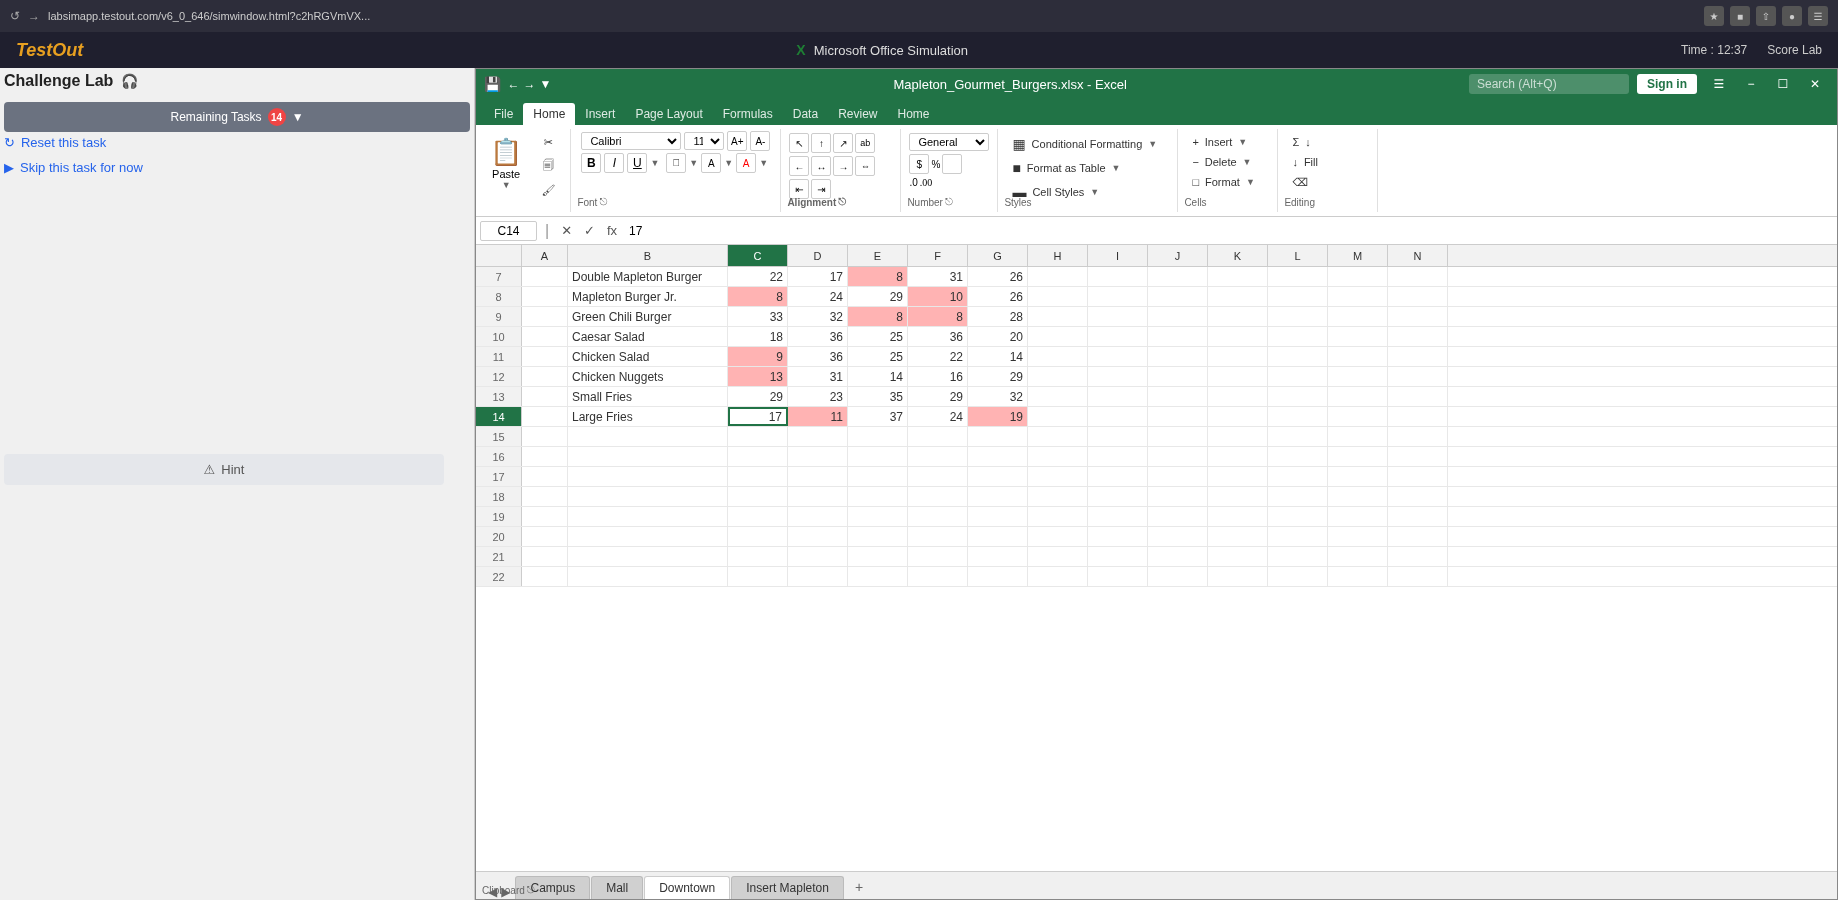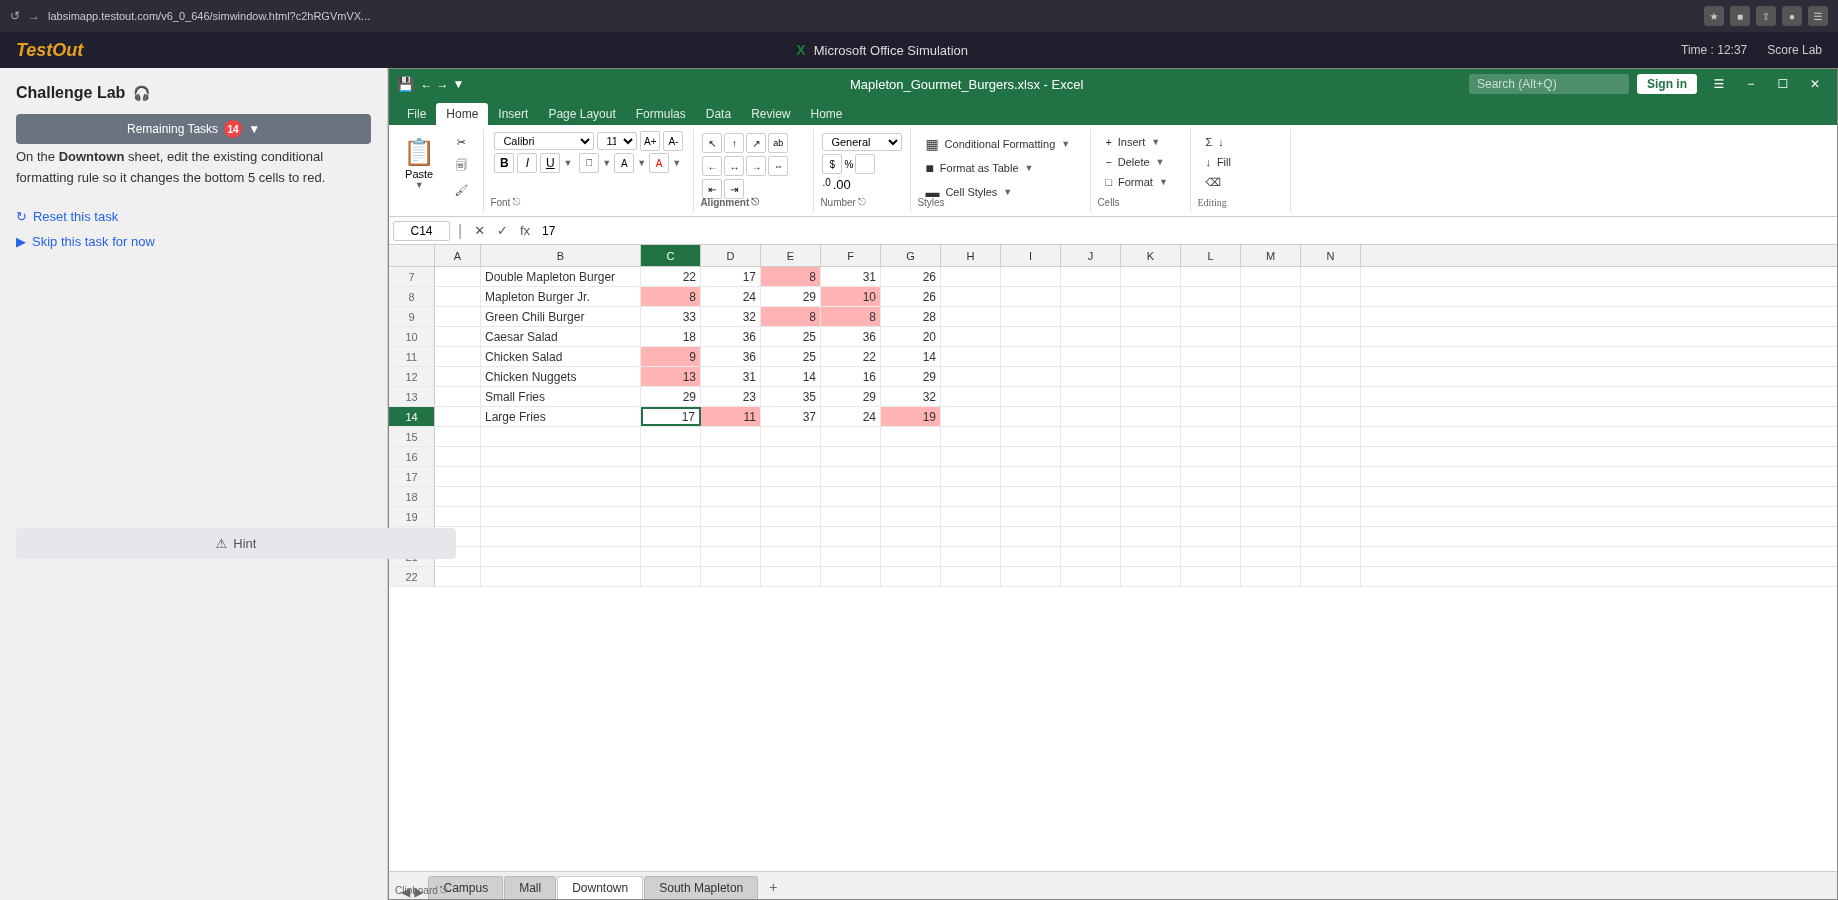--- a/index.html
+++ b/index.html
@@ -34,24 +34,24 @@
     .app-bar .right { color: #ccc; font-size: 12px; display: flex; gap: 20px; }
 
     
     .main-layout {
       display: flex;
       height: calc(900px - 68px);
     }
 
     
     .left-panel {
-      width: 388px;
+      width: 475px;
       background: #f0f0f0;
       border-right: 1px solid #ccc;
-      padding: 16px;
+      padding: 4px;
       flex-shrink: 0;
     }
     .challenge-header {
       display: flex;
       align-items: center;
       gap: 8px;
       margin-bottom: 12px;
     }
     .challenge-header h2 { font-size: 16px; font-weight: bold; color: #222; }
     .headphone-icon { color: #555; font-size: 14px; }
@@ -495,23 +495,20 @@
       <h2>Challenge Lab</h2>
       <span class="headphone-icon">🎧</span>
     </div>
 
     <button class="remaining-tasks-btn">
       <span>Remaining Tasks</span>
       <span class="task-badge">14</span>
       <span>▼</span>
     </button>
 
-    <div class="task-description">
-      On the <strong>Downtown</strong> sheet, edit the existing conditional formatting rule so it changes the bottom 5 cells to red.
-    </div>
 
     <a class="action-link">
       <span>↻</span>
       <span>Reset this task</span>
     </a>
 
     <a class="action-link">
       <span>▶</span>
       <span>Skip this task for now</span>
     </a>
@@ -647,21 +644,21 @@
           <select class="number-format-select">
             <option>General</option>
           </select>
           <div style="display:flex;gap:2px;align-items:center;">
             <div class="small-btn">$</div>
             <span style="font-size:10px;">%</span>
             <div class="small-btn">	</div>
           </div>
           <div style="display:flex;gap:2px;">
             <span style="font-size:10px;">.0</span>
-            <span style="font-size:13px;">.00</span>
+            <span style="font-size:10px;font-family:Liberation Serif, serif;">.00</span>
           </div>
         </div>
         <div class="ribbon-group-label" style="position:absolute;bottom:4px;">
           <span>Number</span>
           <span>⎋</span>
         </div>
       </div>
 
       <div class="ribbon-group" style="align-items:flex-start; min-width:180px; position:relative;">
         <div style="display:flex;flex-direction:column;gap:2px;padding:2px;">
@@ -716,21 +713,21 @@
             <span>↓</span>
           </div>
           <div class="styles-item">
             <span>↓</span>
             <span>Fill</span>
           </div>
           <div class="styles-item">
             <span>⌫</span>
           </div>
         </div>
-        <div class="ribbon-group-label" style="position:absolute;bottom:4px;font-family:Liberation Serif, serif;">
+        <div class="ribbon-group-label" style="position:absolute;bottom:4px;">
           <span>Editing</span>
         </div>
       </div>
     </div>
 
     <div class="formula-bar">
       <input class="cell-name-box" value="C14" style="">
       <span class="formula-divider">|</span>
       <div class="formula-icons">
         <span class="formula-icon">✕</span>
@@ -1037,17 +1034,17 @@
     </div>
 
     <div class="sheet-tabs">
       <div class="sheet-nav">
         <span>◀</span>
         <span>▶</span>
       </div>
       <div class="sheet-tab">Campus</div>
       <div class="sheet-tab">Mall</div>
       <div class="sheet-tab active">Downtown</div>
-      <div class="sheet-tab">South Mapleton</div>
+      <div class="sheet-tab">Insert Mapleton</div>
       <div class="sheet-tab-add">+</div>
     </div>
   </div>
 </div>
 
 </body></html>

